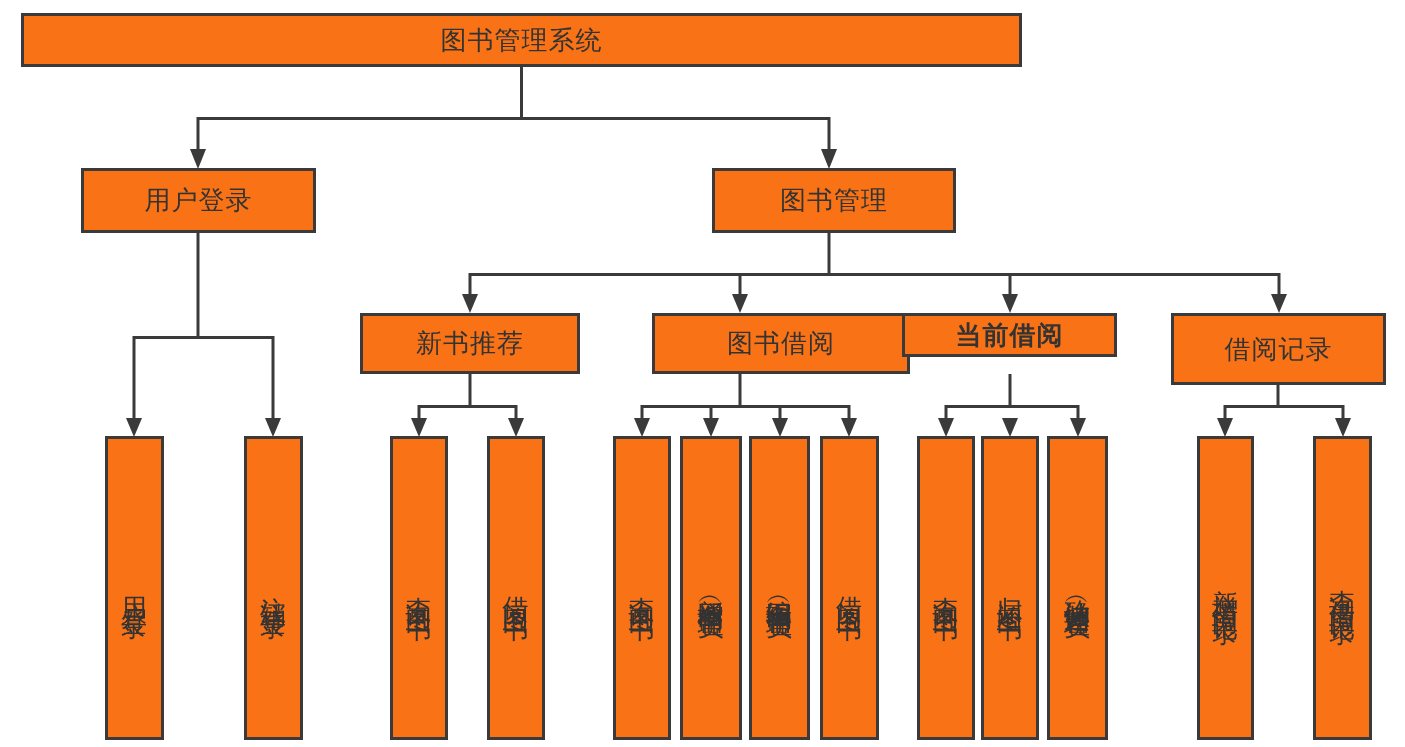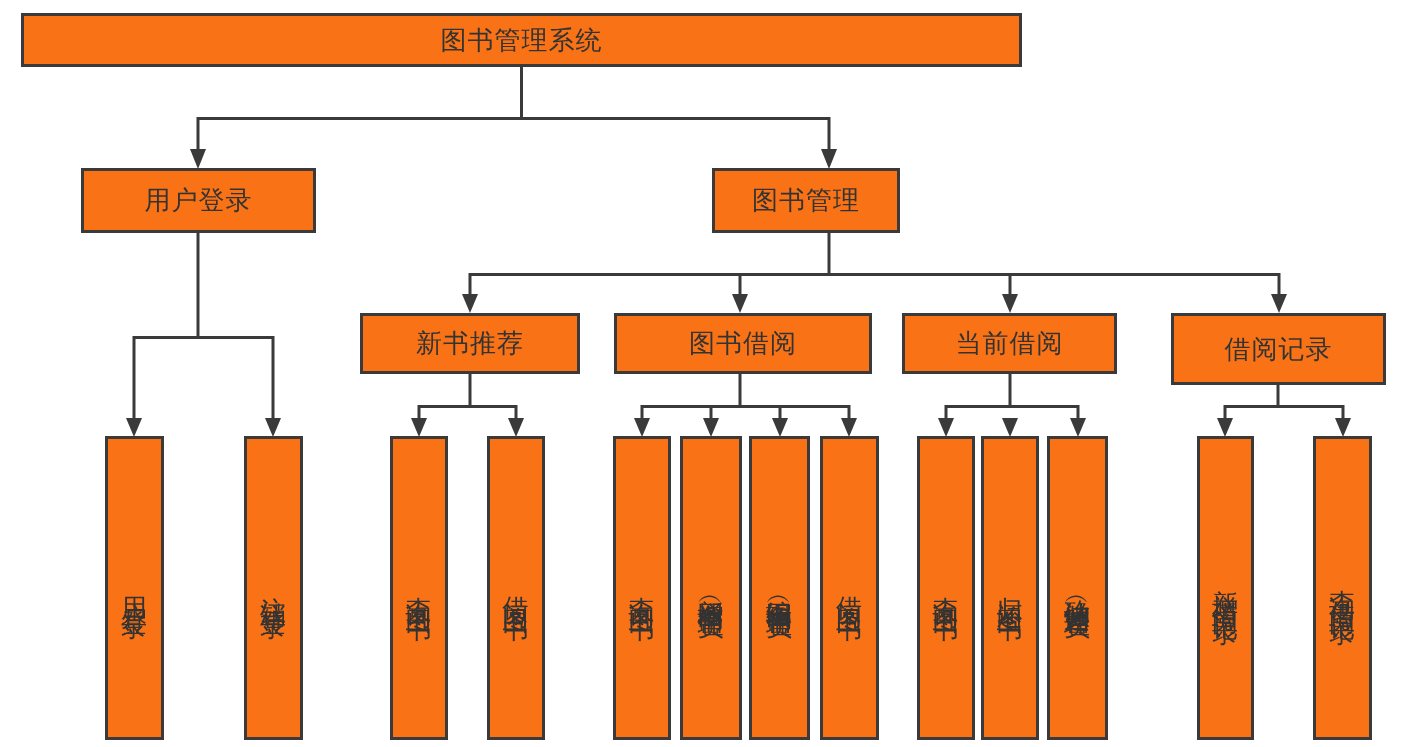--- a/index.html
+++ b/index.html
@@ -118,31 +118,31 @@
     </g>
   </svg>
 
   <div class="node h" style="left:21px; top:13px; width:1001px; height:54px;">
     <span>图书管理系统</span>
   </div>
 
   <div class="node h" style="left:81px; top:168px; width:235px; height:65px;">
     <span>用户登录</span>
   </div>
-  <div class="node h" style="left:712px; top:168px; width:188px; height:65px;">
+  <div class="node h" style="left:712px; top:168px; width:244px; height:65px;">
     <span>图书管理</span>
   </div>
 
   <div class="node h" style="left:360px; top:313px; width:220px; height:61px;">
     <span>新书推荐</span>
   </div>
-  <div class="node h" style="left:614px; top:313px; width:258px; height:61px;justify-content:center;">
+  <div class="node h" style="left:652px; top:313px; width:258px; height:61px;justify-content:center;">
     <span>图书借阅</span>
   </div>
-  <div class="node h" style="left:902px; top:313px; width:215px; height:61px;">
+  <div class="node h" style="left:902px; top:313px; width:215px; height:44px;font-weight:bold;">
     <span>当前借阅</span>
   </div>
   <div class="node h" style="left:1171px; top:313px; width:215px; height:72px;">
     <span>借阅记录</span>
   </div>
 
   <div class="node leaf" style="left:105px; top:436px; width:59px; height:304px;">
     <span>用户登录</span>
   </div>
   <div class="node leaf" style="left:244px; top:436px; width:59px; height:304px;">

